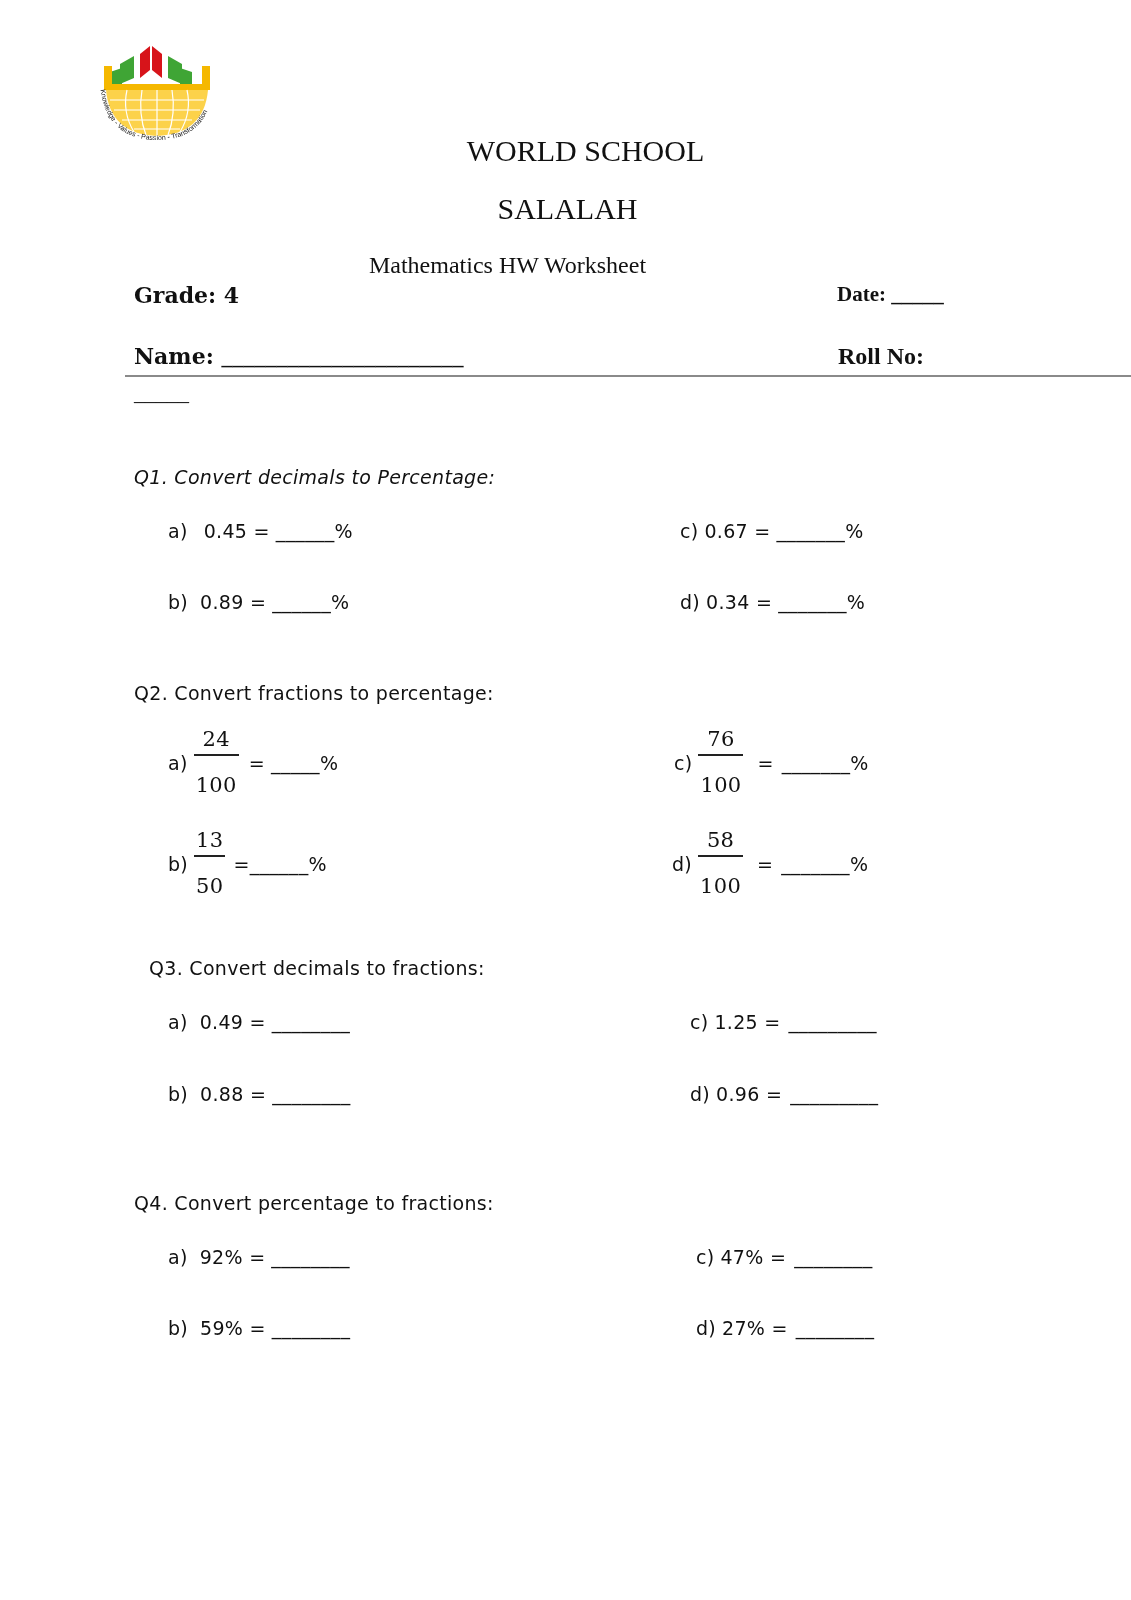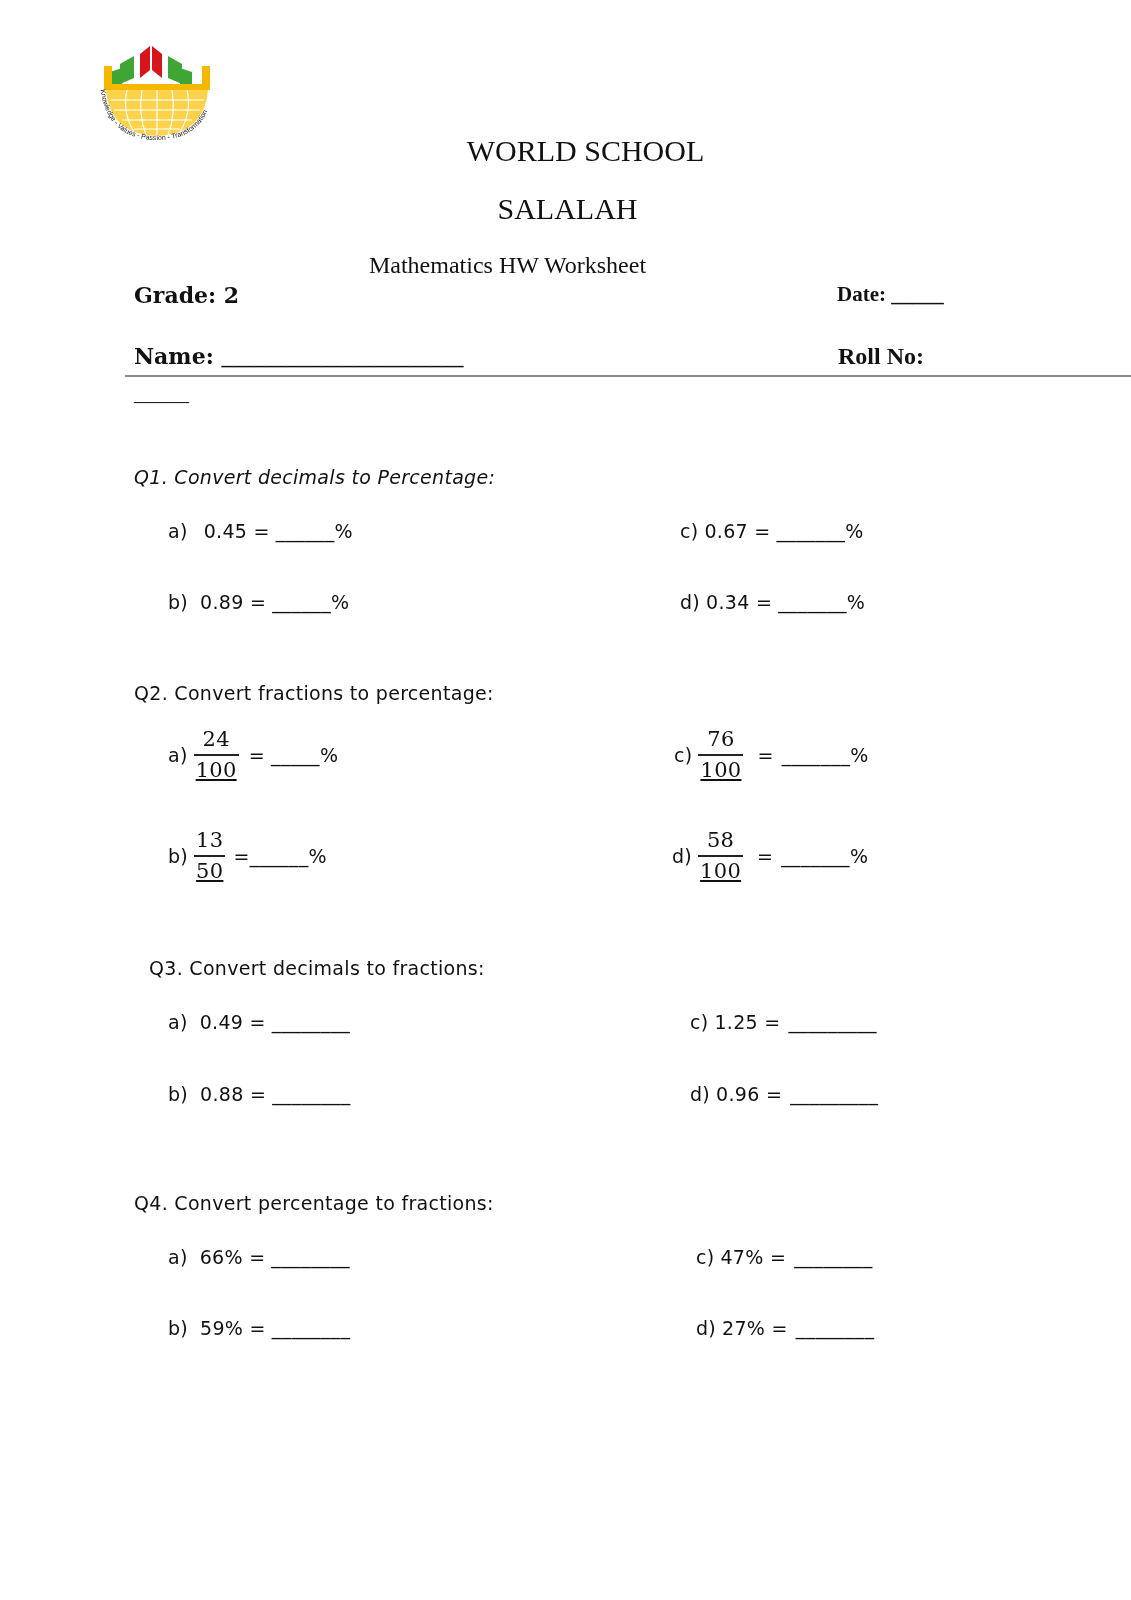--- a/index.html
+++ b/index.html
@@ -10,21 +10,21 @@
     .bold-serif { font-family: "DejaVu Serif", "Liberation Serif", serif; font-weight: bold; font-size: 22px; }
 
     .title1 { left: 0; width: 1131px; top: 134px; text-align: center; font-size: 30px; padding-left: 40px; box-sizing: border-box; }
     .title2 { left: 0; width: 1131px; top: 192px; text-align: center; font-size: 30px; padding-left: 4px; box-sizing: border-box; }
     .title3 { left: 0; width: 993px; top: 252px; text-align: center; font-size: 24px; padding-left: 22px; box-sizing: border-box; }
 
     .hr { position: absolute; left: 125px; width: 1006px; top: 375px; height: 2px; background: #8a8a8a; }
 
     .frac { display: inline-flex; flex-direction: column; align-items: center; vertical-align: middle; font-family: "DejaVu Serif", "Liberation Serif", serif; font-size: 21px; line-height: 1.1; margin: 0 6px; }
     .frac .num { padding: 0 2px 3px; }
-    .frac .den { padding: 3px 2px 0; border-top: 2px solid #222; text-decoration: underline; }
+    .frac .den { padding: 18px 2px 0; border-top: 2px solid #222; }
 
     .item { display: flex; align-items: center; }
     .item .lbl { margin-right: 8px; }
 
     .logo { left: 92px; top: 42px; width: 130px; height: 100px; }
   </style>
 </head>
 <body>
 
 <div class="abs logo">
@@ -55,21 +55,21 @@
     <text font-family="Liberation Sans, sans-serif" font-size="7" fill="#222">
       <textPath href="#arcText" startOffset="2%">Knowledge - Values - Passion - Transformation</textPath>
     </text>
   </svg>
 </div>
 
 <div class="abs serif title1">WORLD SCHOOL</div>
 <div class="abs serif title2">SALALAH</div>
 <div class="abs serif title3">Mathematics HW Worksheet</div>
 
-<div class="abs bold-serif" style="left:134px; top:282px;">Grade: 2</div>
+<div class="abs bold-serif" style="left:134px; top:282px;">Grade: 4</div>
 <div class="abs bold-serif" style="left:837px; top:282px; font-family:'Liberation Serif', serif; font-size:21px;">Date: _____</div>
 
 <div class="abs bold-serif" style="left:134px; top:343px;">
   <span>Name:</span>
   <span style="font-family:'Liberation Serif', serif;">______________________</span>
 </div>
 <div class="abs bold-serif" style="left:838px; top:343px; font-family:'Liberation Serif', serif; font-size:24px;">Roll No:</div>
 <div class="hr"></div>
 <div class="abs" style="left:134px; top:380px; font-family:'Liberation Serif', serif; font-size:22px;">_____</div>
 
@@ -163,21 +163,21 @@
 <div class="abs comic item" style="left:690px; top:1083px;">
   <span style="margin-right:6px;">d)</span>
   <span>0.96 =</span>
   <span style="margin-left:8px;">_________</span>
 </div>
 
 <div class="abs comic" style="left:134px; top:1192px;">Q4. Convert percentage to fractions:</div>
 
 <div class="abs comic item" style="left:168px; top:1246px;">
   <span class="lbl">a)</span>
-  <span style="margin-left:4px;">66% =</span>
+  <span style="margin-left:4px;">92% =</span>
   <span style="margin-left:6px;">________</span>
 </div>
 <div class="abs comic item" style="left:168px; top:1317px;">
   <span class="lbl">b)</span>
   <span style="margin-left:4px;">59% =</span>
   <span style="margin-left:6px;">________</span>
 </div>
 <div class="abs comic item" style="left:696px; top:1246px;">
   <span style="margin-right:6px;">c)</span>
   <span>47% =</span>

